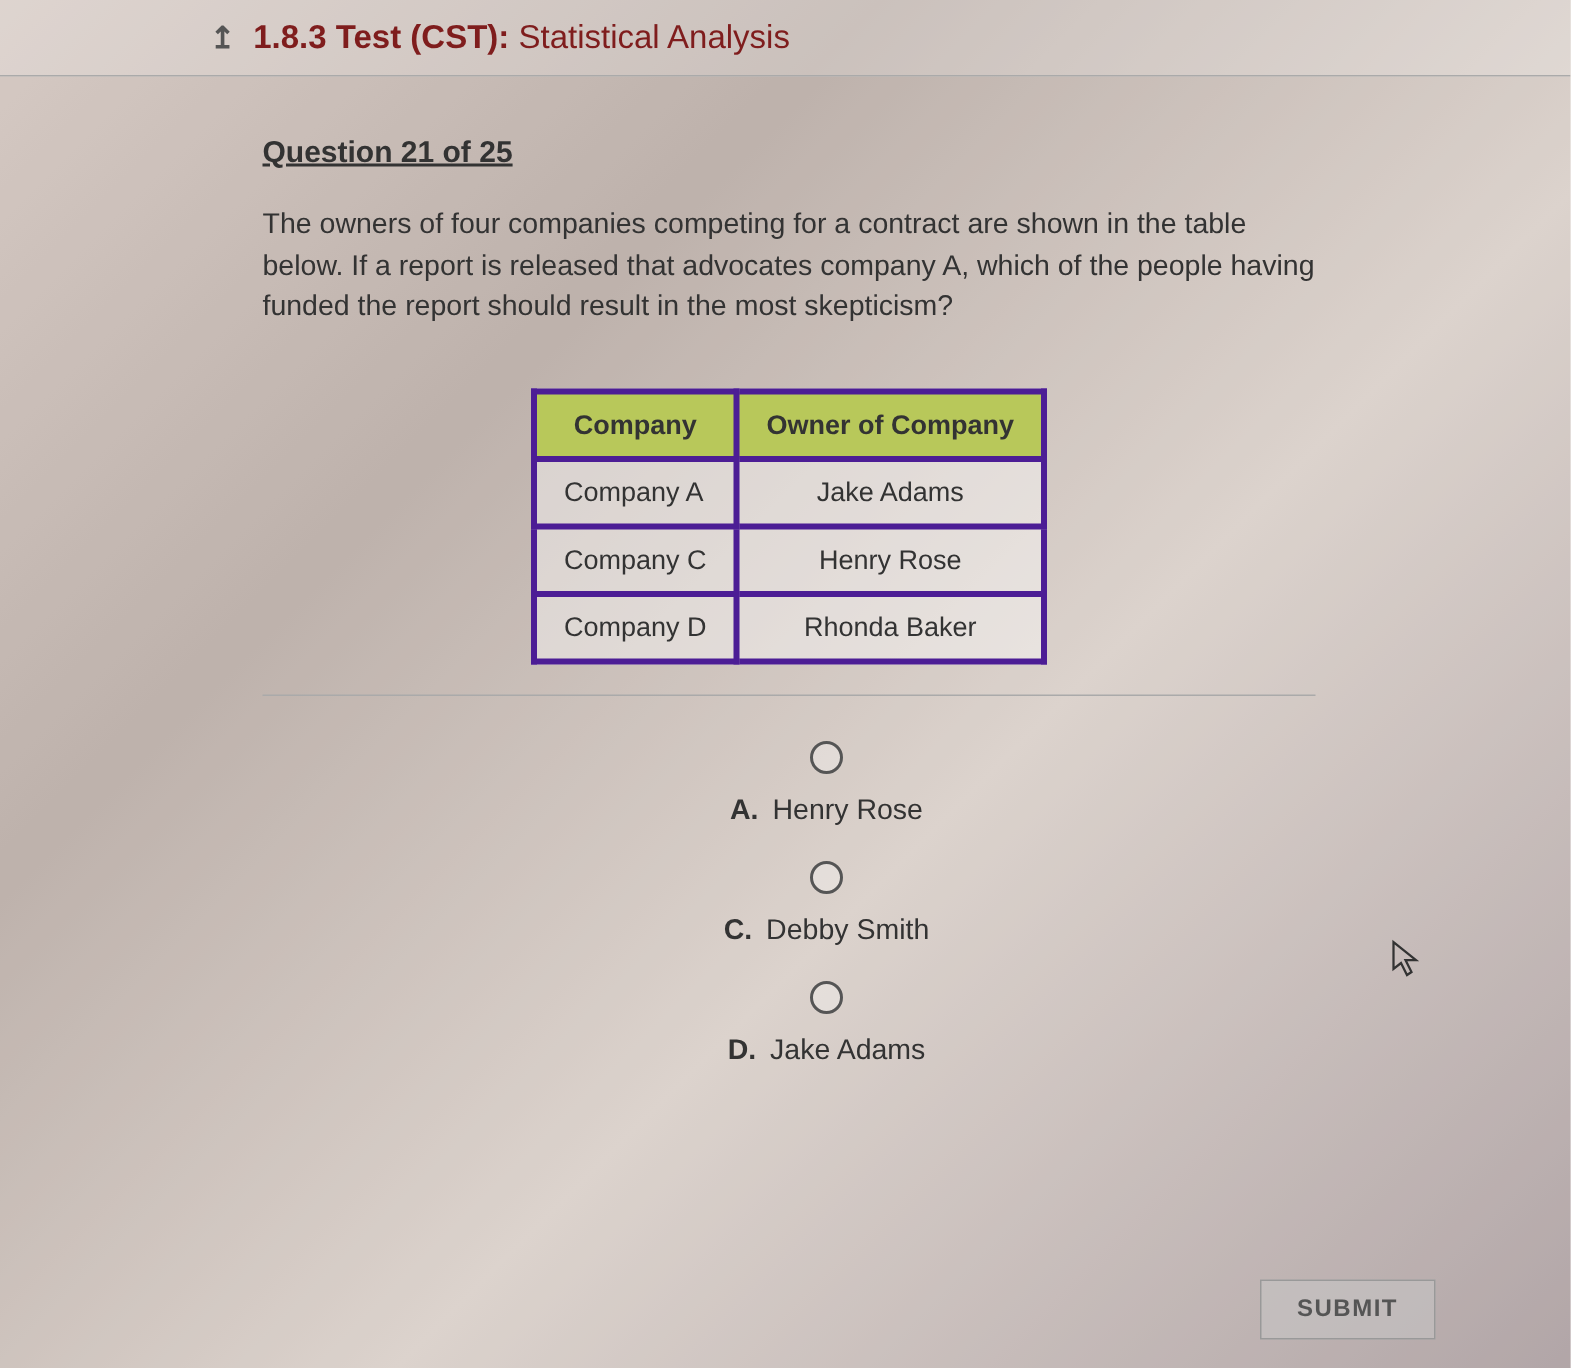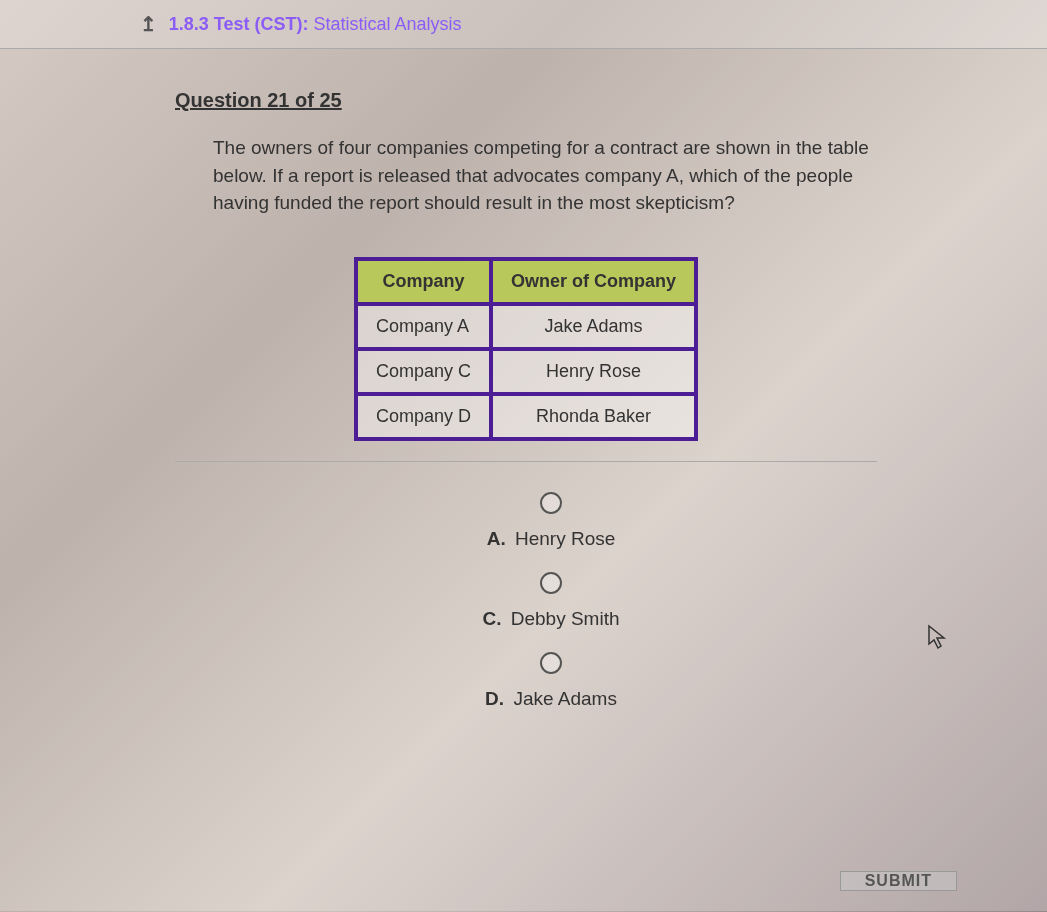--- a/index.html
+++ b/index.html
@@ -17,41 +17,40 @@
       padding: 12px 0 12px 140px;
       display: flex;
       align-items: center;
       gap: 12px;
     }
     .back-arrow {
       font-size: 20px;
       color: #555;
       font-weight: bold;
     }
-    .test-label { font-size: 18px; color: #8b5cf6; }
+    .test-label { font-size: 22px; color: #7f1d1d; }
     .test-label .bold { font-weight: bold; }
     .content {
       padding: 40px 170px 0 175px;
       background: rgba(255,255,255,0.25);
       height: calc(100% - 50px);
       position: relative;
     }
     .question-header {
       font-size: 20px;
       font-weight: bold;
       color: #333;
       margin-bottom: 22px;
       text-decoration: underline;
     }
     .question-text {
       font-size: 19px;
       color: #333;
       line-height: 1.45;
       margin-bottom: 40px;
-      margin-left: 38px;
     }
     .table-wrap { display: flex; justify-content: center; margin-bottom: 20px; }
     table {
       border-collapse: collapse;
       background: rgba(255,255,255,0.4);
     }
     th, td {
       border: 4px solid #4c1d95;
       padding: 10px 18px;
       font-size: 18px;
@@ -88,21 +87,21 @@
       right: 90px;
       bottom: 20px;
     }
     .submit-btn {
       background: rgba(200,200,200,0.5);
       border: 1px solid #999;
       color: #555;
       font-size: 16px;
       font-weight: bold;
       letter-spacing: 1px;
-      padding: 0 24px;
+      padding: 10px 24px;
       cursor: pointer;
     }
     .cursor {
       position: absolute;
       right: 100px;
       top: 575px;
       font-size: 24px;
       color: #333;
     }
   </style>

